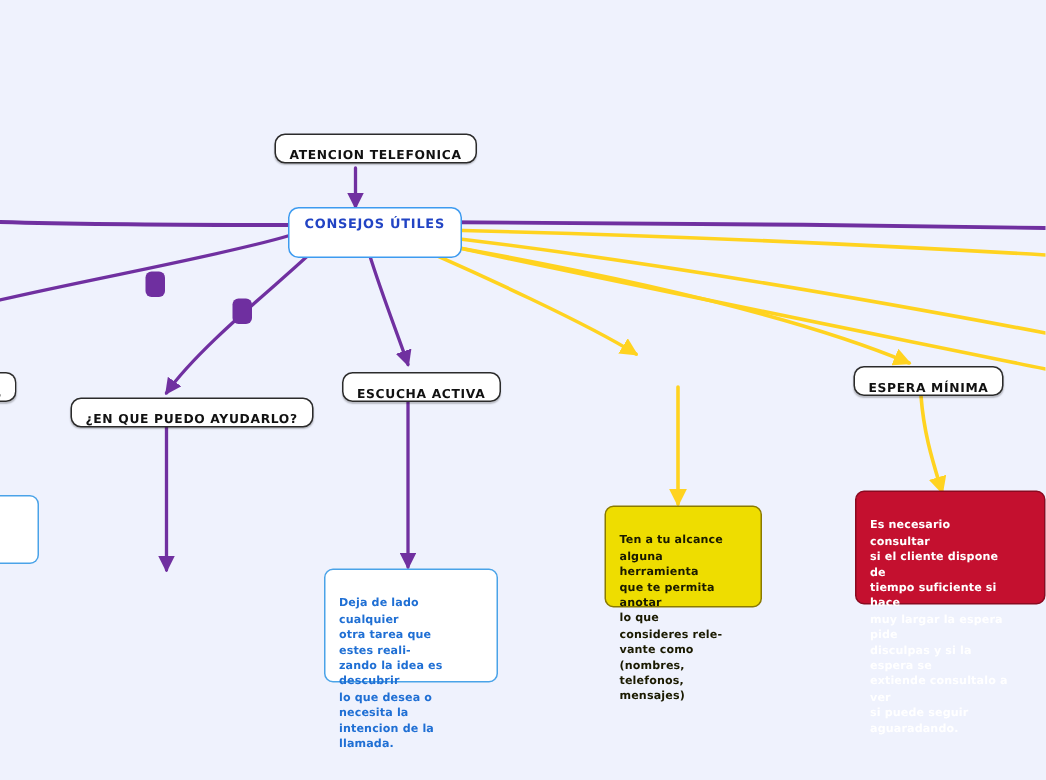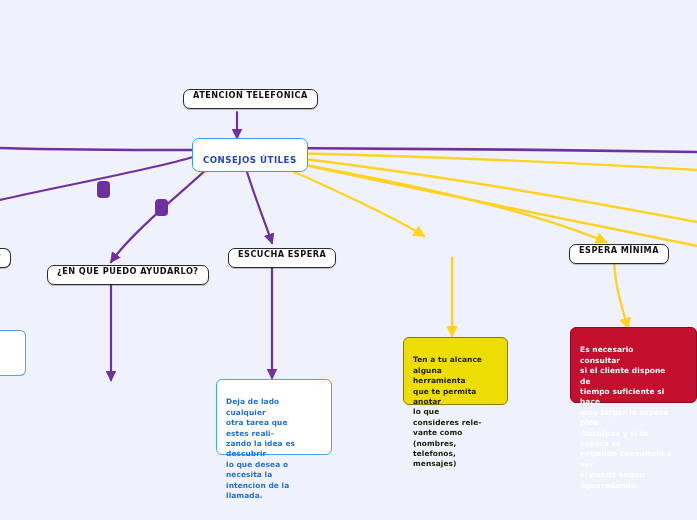--- a/index.html
+++ b/index.html
@@ -24,21 +24,21 @@
     position: absolute;
     left: 0; top: 0;
     width: 697px;
     height: 520px;
     pointer-events: none;
   }
   .node {
     position: absolute;
     box-sizing: border-box;
     display: flex;
-    align-items: flex-start;
+    align-items: flex-end;
     justify-content: center;
     text-align: center;
     white-space: nowrap;
   }
   
   .topic {
     background: #ffffff;
     border: 1.5px solid #2b2b2b;
     border-radius: 7px;
     color: #111111;
@@ -158,21 +158,21 @@
 
   <div class="node topic clipped-left" style="left:-14px; top:248px;">
     <span>S</span>
   </div>
 
   <div class="node topic" style="left:47px; top:265px;">
     <span>¿EN QUE PUEDO AYUDARLO?</span>
   </div>
 
   <div class="node topic" style="left:228px; top:248px;">
-    <span>ESCUCHA ESPERA</span>
+    <span>ESCUCHA ACTIVA</span>
   </div>
 
 
   <div class="node topic" style="left:569px; top:244px;">
     <span>ESPERA MÍNIMA</span>
   </div>
 
   <div class="marker" style="left:97px; top:181px;"></div>
   <div class="marker" style="left:155px; top:199px;"></div>
 

